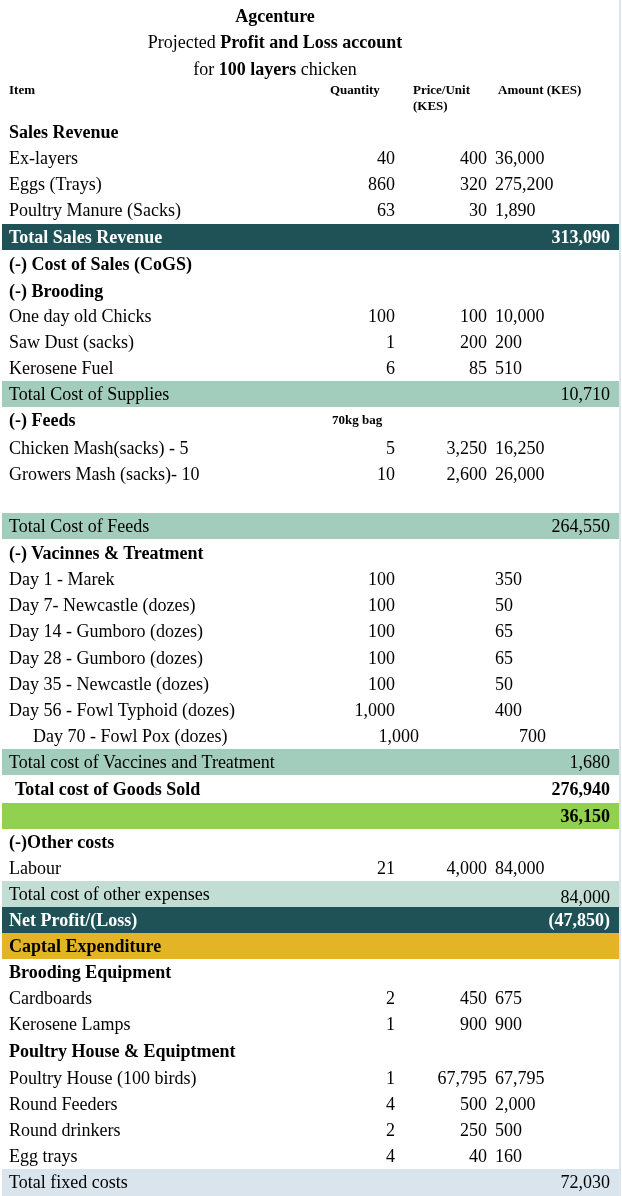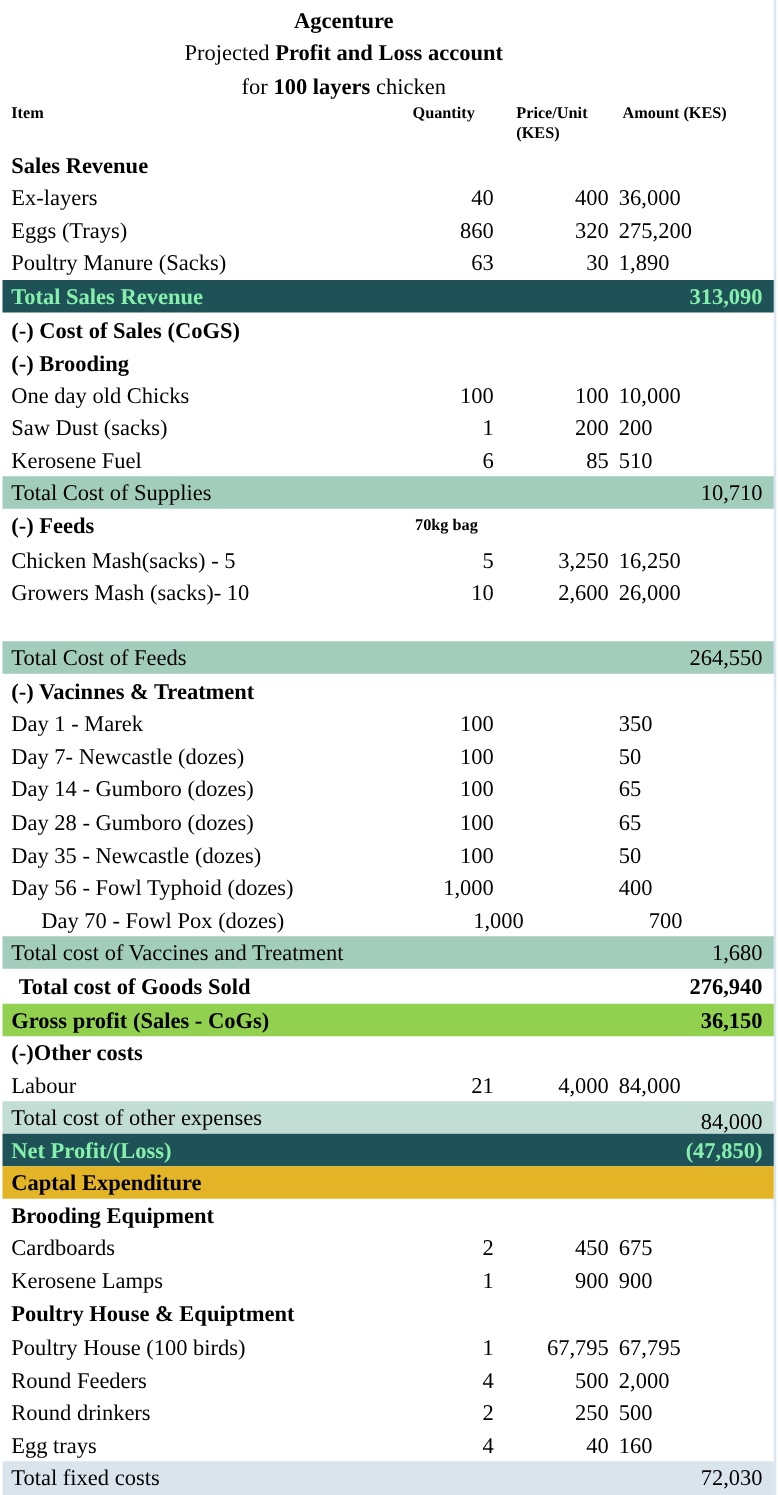--- a/index.html
+++ b/index.html
@@ -11,21 +11,21 @@
   .hdr { position:absolute; font-size:13px; font-weight:bold; line-height:16px; }
   .row { position:absolute; left:2px; width:617px; height:26px; }
   .row span { position:absolute; top:0; line-height:26px; font-size:18px; white-space:nowrap; }
   .lbl { left:7px; }
   .qty { right:224px; text-align:right; }
   .price { right:132px; text-align:right; }
   .amt { left:493px; }
   .tot { right:9px; text-align:right; }
   .sec .lbl { font-weight:bold; }
   .unit { font-size:13px !important; font-weight:bold; left:330px; }
-  .dark { background:#1f5257; color:#86efac; }
+  .dark { background:#1f5257; color:#ffffff; }
   .dark span { font-weight:bold; }
   .teal { background:#a2ccbc; }
   .lteal { background:#c1ddd4; }
   .green { background:#92d050; }
   .green span { font-weight:bold; }
   .gold { background:#e4b427; }
   .gold span { font-weight:bold; }
   .grey { background:#dae4ec; }
   .grey span { font-weight:normal; }
   .boldrow span { font-weight:bold; }
@@ -172,21 +172,20 @@
     <span class="lbl">Total cost of Vaccines and  Treatment</span>
     <span class="tot">1,680</span>
   </div>
 
 <div class="row boldrow" style="top:776px;">
     <span class="lbl">Total cost of Goods Sold</span>
     <span class="tot">276,940</span>
   </div>
 
 <div class="row green" style="top:803px;">
-    <span class="lbl">Gross profit (Sales - CoGs)</span>
     <span class="tot">36,150</span>
   </div>
 
 <div class="row sec" style="top:829px;">
     <span class="lbl">(-)Other costs</span>
   </div>
 <div class="row" style="top:855px;">
     <span class="lbl">Labour</span>
     <span class="qty">21</span>
     <span class="price">4,000</span>

